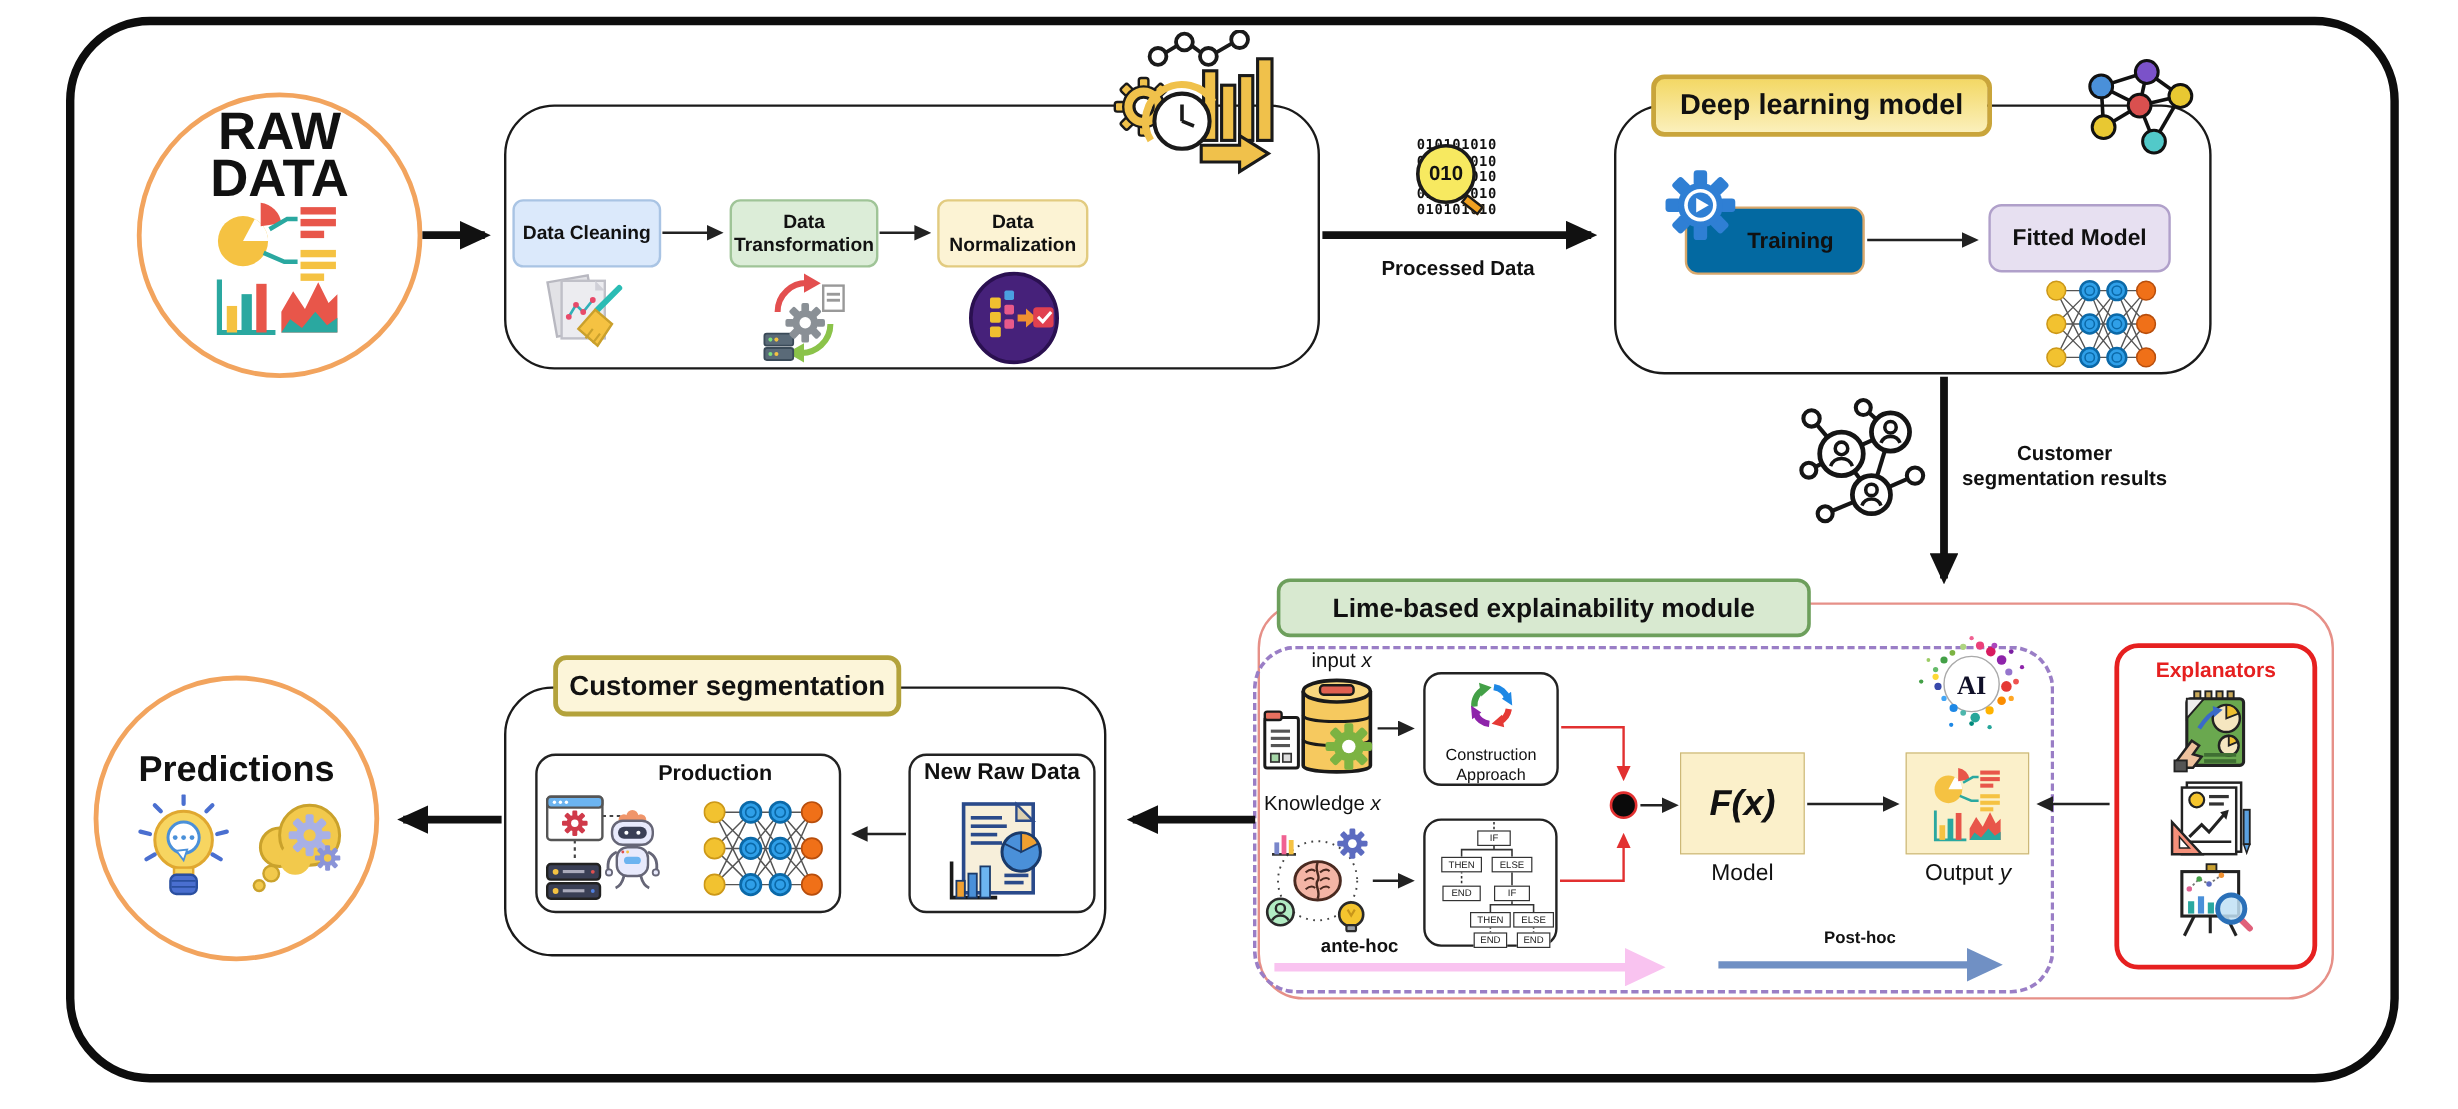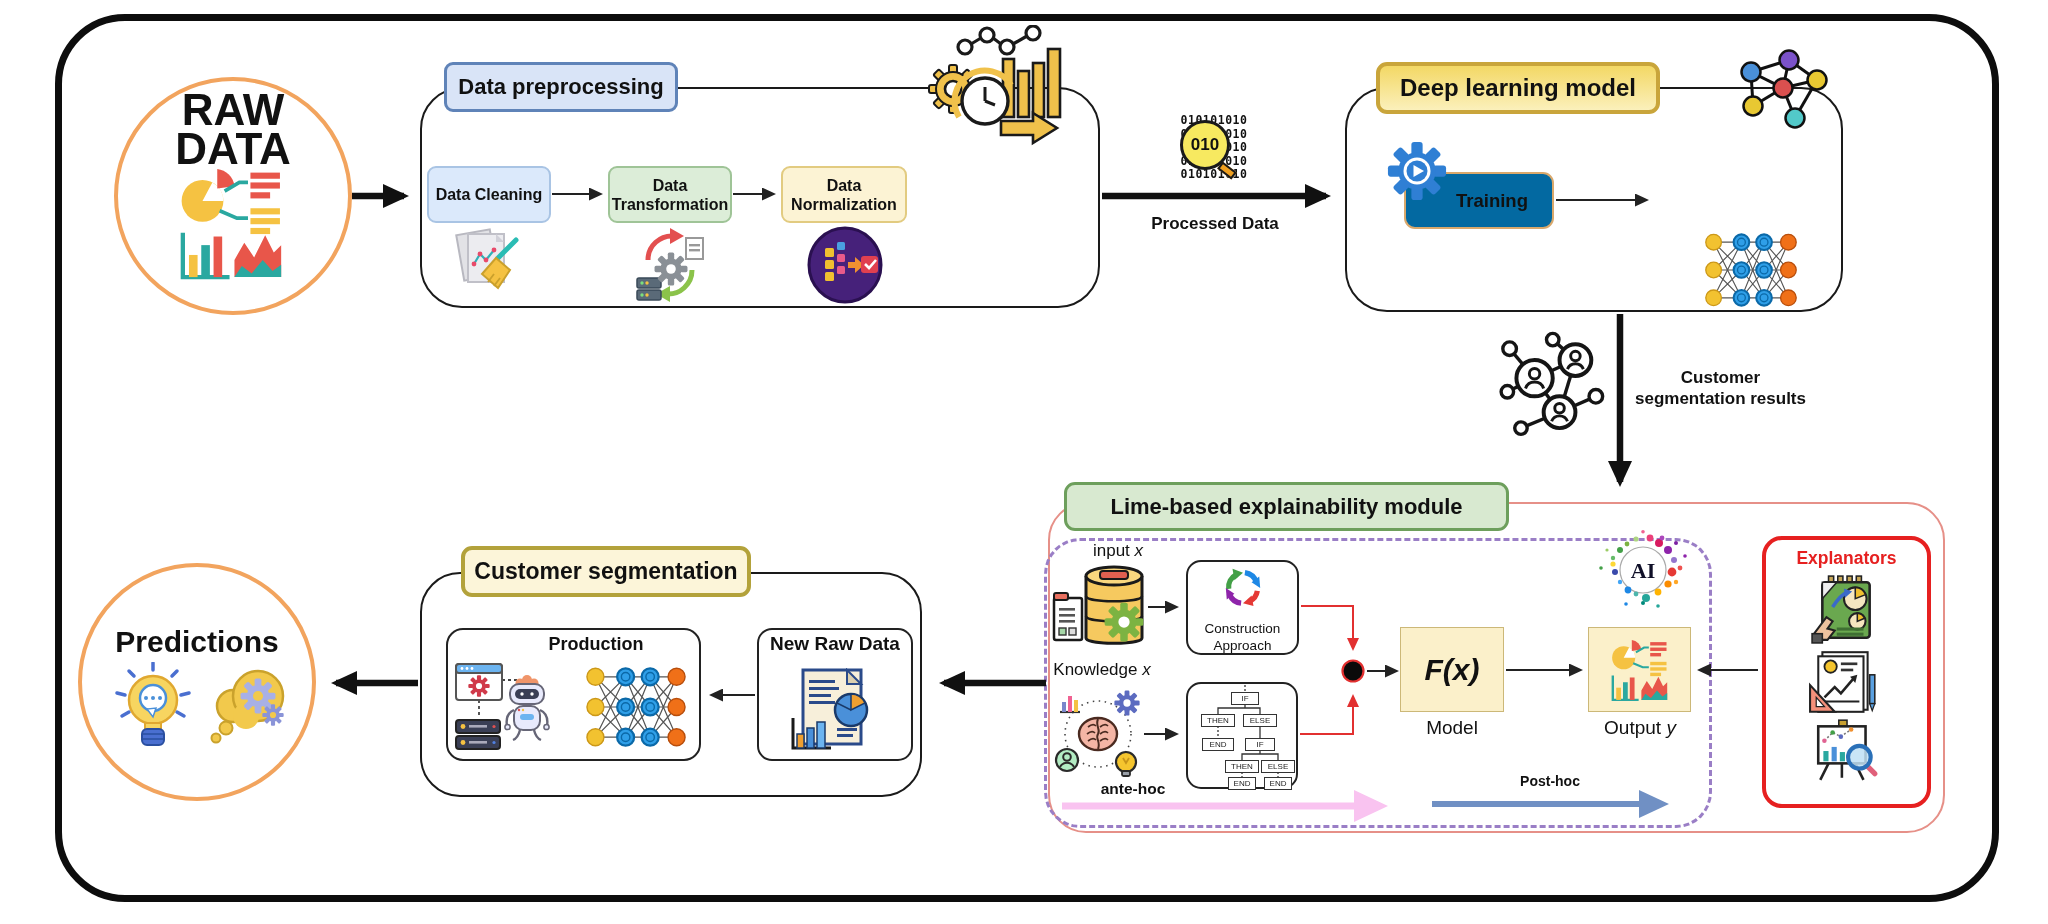--- a/index.html
+++ b/index.html
@@ -137,21 +137,20 @@
   <div class="abs" style="left:114px;top:77px;width:238px;height:238px;border:4px solid #f2a45e;border-radius:50%;background:#fff;z-index:2;"></div>
   <div class="abs col lbl" style="left:133px;top:88px;width:200px;height:82px;font-weight:bold;font-size:44px;line-height:39px;z-index:6;">
     <span>RAW</span>
     <span>DATA</span>
   </div>
   <svg class="abs icon" style="left:168px;top:164px;" width="128" height="118" viewBox="0 0 100 96">
       <use href="#sym-chart"></use>
     </svg>
 
   <div class="abs container" style="left:420px;top:87px;width:680px;height:221px;"></div>
-  <div class="abs ctr titlebox" style="left:444px;top:62px;width:234px;height:50px;background:#d9e4f7;border:3.5px solid #5f83b8;border-radius:9px;font-size:22px;">Data preprocessing</div>
   <div class="abs ctr stepbox" style="left:427px;top:166px;width:124px;height:57px;background:#dbe9fb;border:2px solid #a9c4e4;">Data Cleaning</div>
   <div class="abs ctr stepbox" style="left:608px;top:166px;width:124px;height:57px;background:#dcedd8;border:2px solid #9fc497;padding:0 6px;">Data Transformation</div>
   <div class="abs ctr stepbox" style="left:781px;top:166px;width:126px;height:57px;background:#fcf3d4;border:2px solid #e2cb80;padding:0 8px;">Data Normalization</div>
 
   <svg class="abs icon" style="left:452px;top:226px;" width="78" height="76" viewBox="0 0 78 76">
     <rect x="8" y="6" width="34" height="46" fill="#e2e2e6" stroke="#b8b8c0" stroke-width="2" transform="rotate(-10 25 29)"></rect>
     <rect x="16" y="8" width="36" height="48" fill="#ececf0" stroke="#c0c0c8" stroke-width="2"></rect>
     <polygon points="44,8 52,16 44,16" fill="#d0d0d8"></polygon>
     <polyline points="22,38 28,28 34,34 42,24" stroke="#30b0b8" stroke-width="2.2" fill="none"></polyline>
     <circle cx="22" cy="38" r="2.4" fill="#e84a6a"></circle>
@@ -256,20 +255,21 @@
     <circle cx="60" cy="70" r="9.5" fill="#52c9c9" stroke="#111" stroke-width="2.5"></circle>
     <circle cx="18" cy="58" r="9.5" fill="#e8c832" stroke="#111" stroke-width="2.5"></circle>
   </svg>
   <div class="abs ctr" style="left:1404px;top:172px;width:150px;height:57px;background:#0369a1;border:2.5px solid #d9a86c;border-radius:11px;font-weight:bold;font-size:18.5px;z-index:5;padding-left:26px;">Training</div>
   <svg class="abs icon" style="left:1384px;top:138px;z-index:7;" width="66" height="66" viewBox="0 0 66 66">
     <use href="#sym-gear" x="3" y="3" width="60" height="60" color="#2f7fd4"></use>
     <circle cx="33" cy="33" r="13.5" fill="#fff"></circle>
     <circle cx="33" cy="33" r="10.5" fill="#2f7fd4"></circle>
     <polygon points="29.5,27 40,33 29.5,39" fill="#fff"></polygon>
   </svg>
+  <div class="abs ctr" style="left:1657px;top:170px;width:152px;height:57px;background:#e7e0f1;border:2.5px solid #b0a0ca;border-radius:11px;font-weight:bold;font-size:19px;z-index:5;">Fitted Model</div>
   <svg class="abs icon" style="left:1703px;top:230px;" width="96" height="80" viewBox="0 0 106 92">
       <use href="#sym-nn"></use>
     </svg>
 
   <svg class="abs icon" style="left:1496px;top:328px;" width="118" height="114" viewBox="0 0 104 100">
     <g stroke="#151515" stroke-width="3" fill="none">
       <line x1="34" y1="44" x2="70" y2="28"></line>
         <line x1="34" y1="44" x2="56" y2="74"></line>
       <line x1="70" y1="28" x2="56" y2="74"></line>
         <line x1="34" y1="44" x2="12" y2="18"></line>

